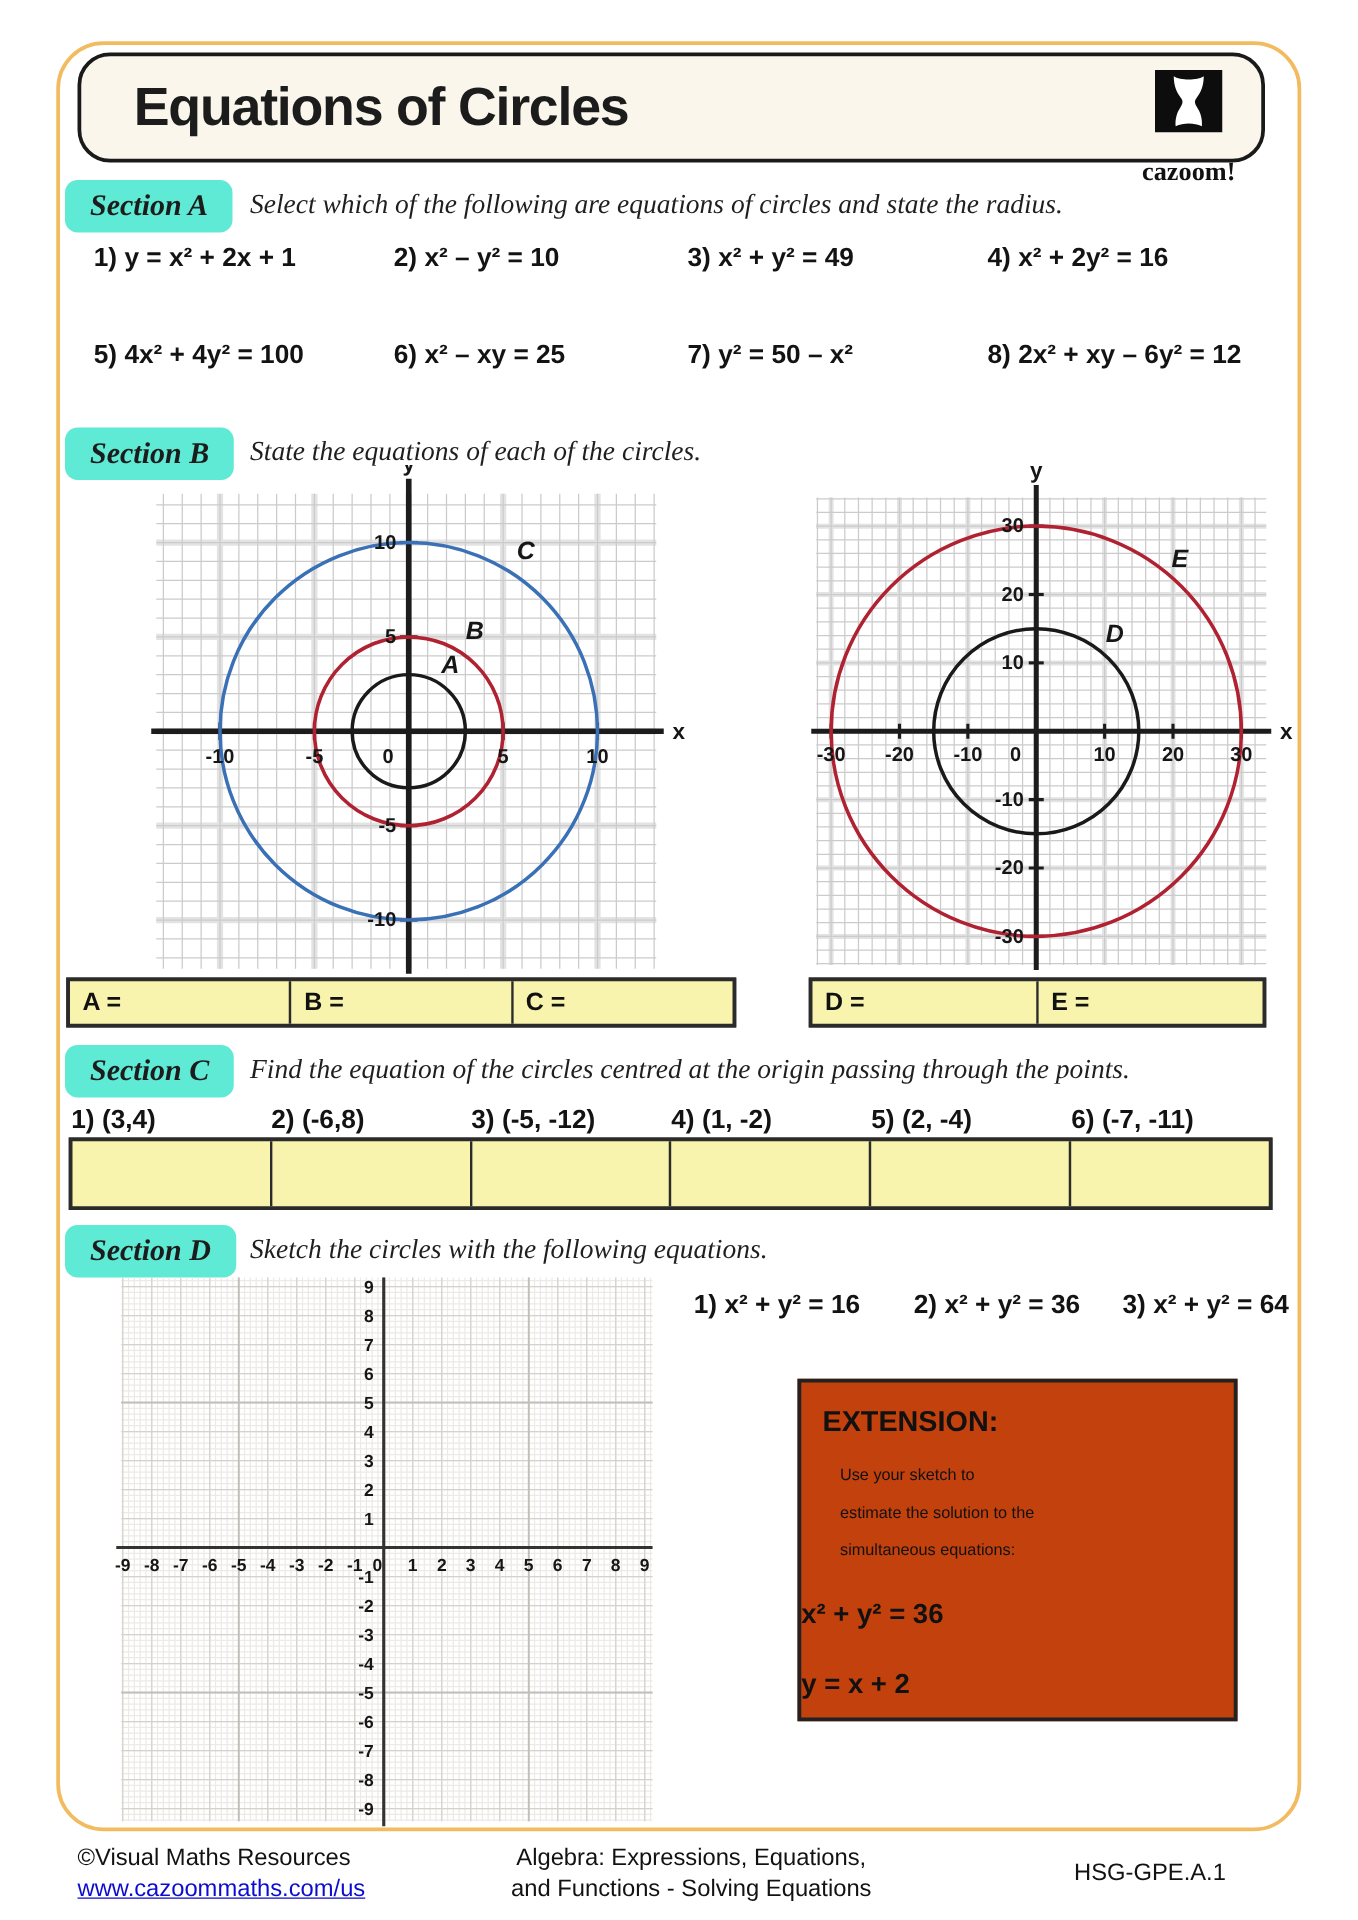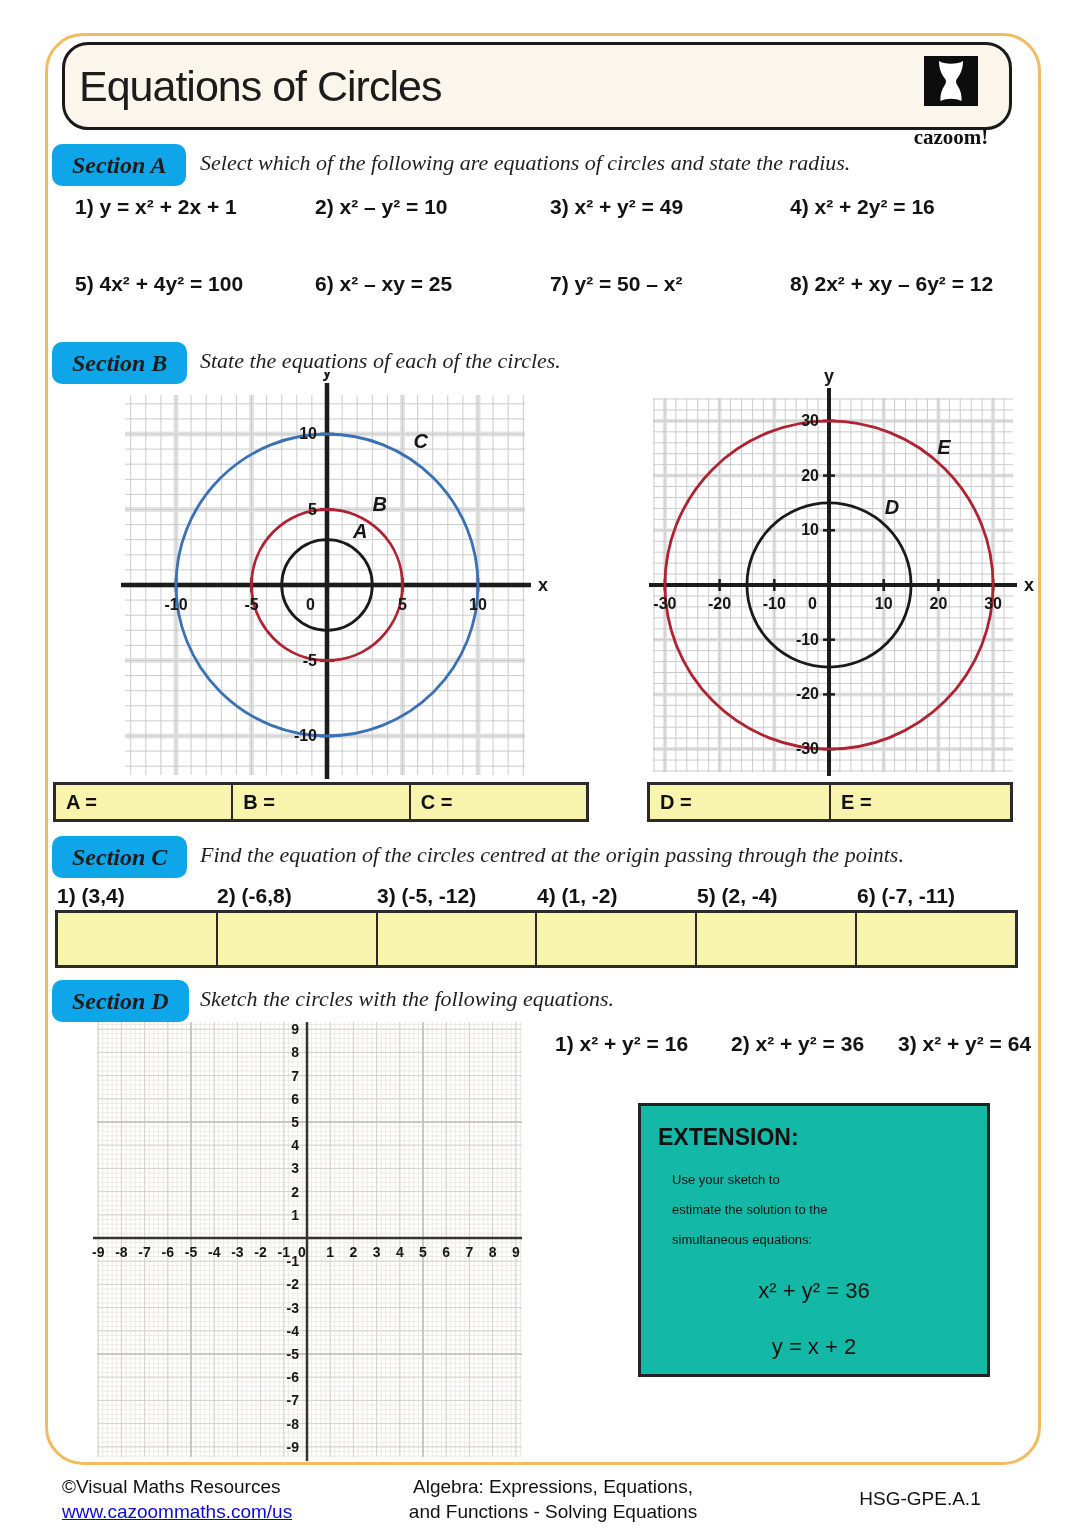--- a/index.html
+++ b/index.html
@@ -3,42 +3,42 @@
 <meta charset="utf-8">
 <style>
   html,body{margin:0;padding:0;background:#fff;}
   .page{position:relative;width:1086px;height:1536px;background:#ffffff;overflow:hidden;
         font-family:"Liberation Sans",sans-serif;color:#161616;}
   .page-border{position:absolute;left:45px;top:33px;width:990px;height:1426px;
         border:3px solid #f2bb60;border-radius:38px;}
   .header-box{position:absolute;left:62px;top:42px;width:944px;height:82px;
         border:3px solid #1a1a1a;border-radius:26px;background:#faf6ec;
         display:flex;align-items:center;}
-  .title{padding-left:14px;font-size:43px;font-weight:normal;letter-spacing:-1px;color:#1c1c1c;}
+  .title{padding-left:42px;font-size:43px;font-weight:bold;letter-spacing:-1px;color:#1c1c1c;}
   .logo{position:absolute;left:905px;top:56px;width:92px;text-align:center;}
   .logo svg{display:block;margin:0 auto;}
   .logo-text{font-family:"Liberation Serif",serif;font-weight:bold;font-size:21px;color:#111;margin-top:19px;}
-  .pill{position:absolute;left:52px;height:42px;background:#0ea5e9;border-radius:10px;
+  .pill{position:absolute;left:52px;height:42px;background:#5eead4;border-radius:10px;
         display:inline-flex;align-items:center;padding:0 20px;
         font-family:"Liberation Serif",serif;font-style:italic;font-weight:bold;font-size:24px;color:#1c1c1c;}
   .instr{position:absolute;left:200px;font-family:"Liberation Serif",serif;font-style:italic;
         font-size:22px;color:#1f1f1f;}
   .eq{position:absolute;font-weight:bold;font-size:21px;color:#131313;white-space:nowrap;}
   .graph{position:absolute;}
   .ansrow{position:absolute;display:flex;border:3px solid #2b2b2b;box-sizing:border-box;background:#2b2b2b;}
   .anscell{flex:1;background:#f8f4ad;border-right:2px solid #2b2b2b;display:flex;align-items:center;
         padding-left:10px;font-weight:bold;font-size:20px;color:#111;}
   .anscell:last-child{border-right:none;}
   .points-row{position:absolute;display:flex;}
   .point{flex:1;text-align:left;font-weight:bold;font-size:21px;color:#131313;}
   .ext-box{position:absolute;left:638px;top:1103px;width:352px;height:274px;
-        border:3px solid #222;box-sizing:border-box;background:#14b8a6;}
+        border:3px solid #222;box-sizing:border-box;background:#c2410c;}
   .ext-title{position:absolute;left:17px;top:18px;font-weight:bold;font-size:23px;color:#111;}
   .ext-line{position:absolute;left:31px;font-weight:normal;font-size:13px;color:#111;white-space:nowrap;}
-  .ext-eq{position:absolute;left:0;width:100%;text-align:center;font-weight:normal;font-size:22px;color:#111;}
+  .ext-eq{position:absolute;left:0;width:100%;text-align:left;font-weight:bold;font-size:22px;color:#111;}
   .foot{position:absolute;font-size:19px;color:#121212;}
   .foot a{color:#0c0cd0;text-decoration:underline;}
 </style>
 </head>
 <body>
 
 <div class="page">
   <div class="page-border"></div>
 
   <div class="header-box">

